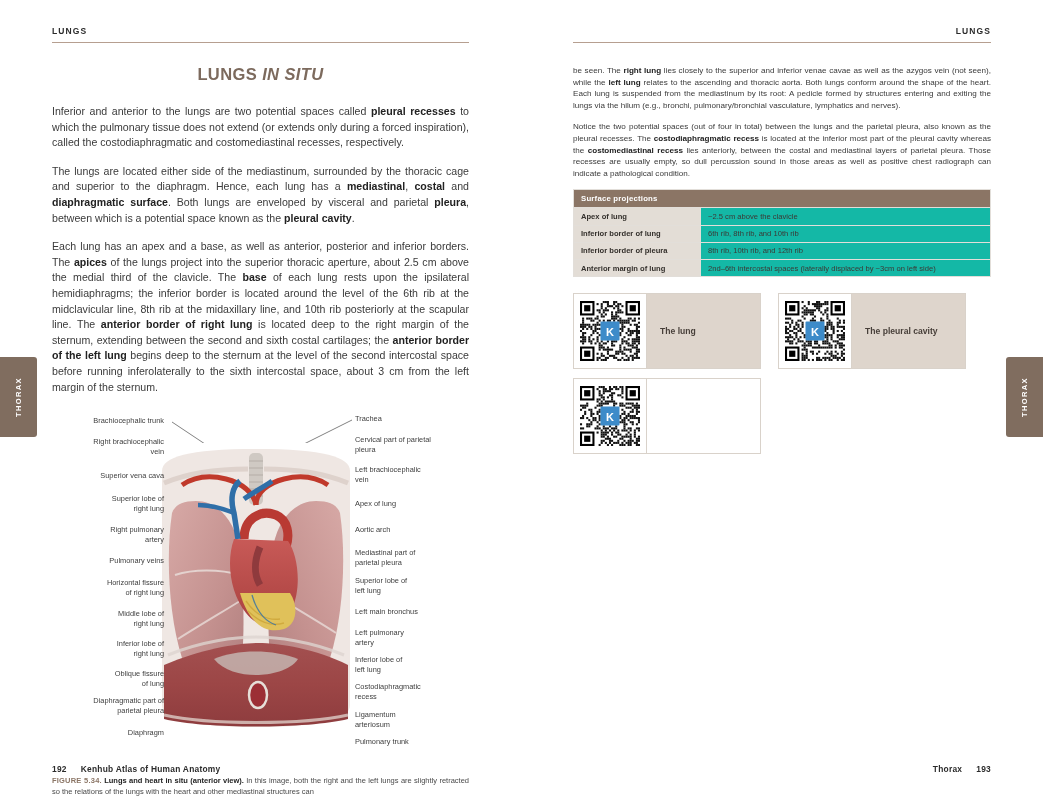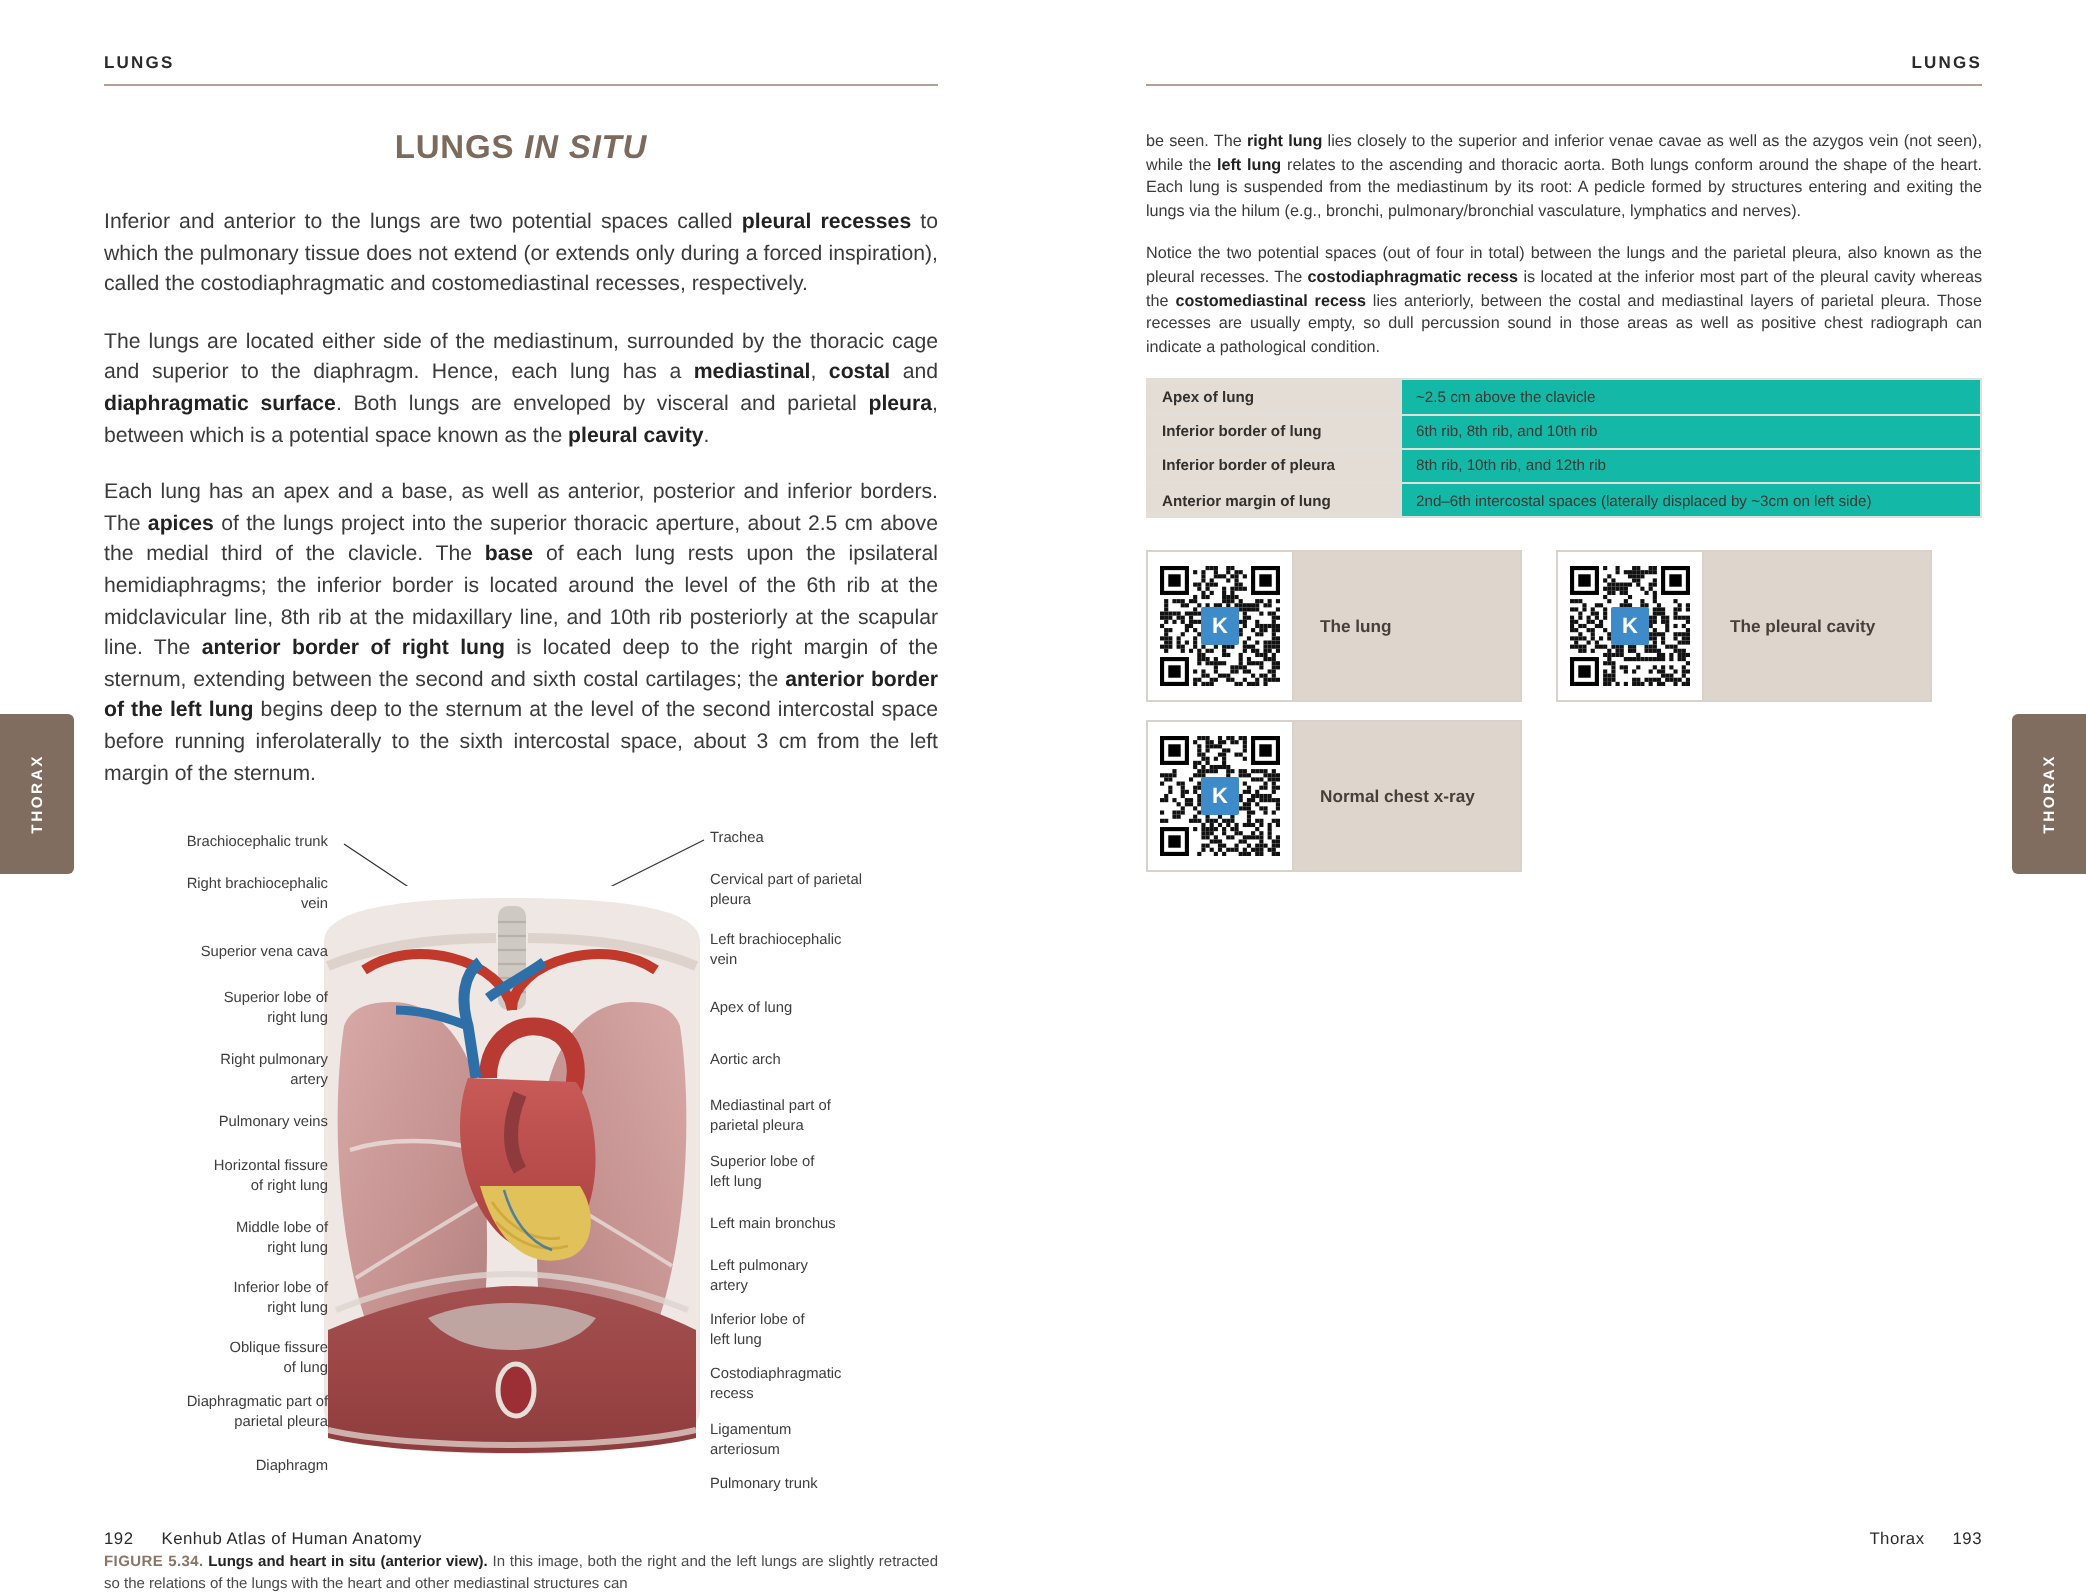--- a/index.html
+++ b/index.html
@@ -93,21 +93,21 @@
 
   .lbl{
     position:absolute;font-size:7.4px;line-height:9.4px;color:#3d3d3d;
     white-space:pre-line;
   }
   .lbl.l{text-align:right;}
   .lbl.r{text-align:left;}
 
   
   .footer{
-    position:absolute;bottom:24px;font-size:8.4px;font-weight:normal;
+    position:absolute;bottom:24px;font-size:8.4px;font-weight:bold;
     color:#2b2b2b;letter-spacing:.25px;
   }
   .footer-left{left:52px;}
   .footer-right{right:52px;}
   .footer .pg{display:inline-block;}
   .footer-left .nm{margin-left:14px;}
   .footer-right .pg{margin-left:14px;}
 
   
   .tab{
@@ -315,20 +315,23 @@
     <div class="runhead right">LUNGS</div>
     <div class="runhead-rule"></div>
 
     <div class="body-col small">
       <p>be seen. The <b>right lung</b> lies closely to the superior and inferior venae cavae as well as the azygos vein (not seen), while the <b>left lung</b> relates to the ascending and thoracic aorta. Both lungs conform around the shape of the heart. Each lung is suspended from the mediastinum by its root: A pedicle formed by structures entering and exiting the lungs via the hilum (e.g., bronchi, pulmonary/bronchial vasculature, lymphatics and nerves).</p>
       <p>Notice the two potential spaces (out of four in total) between the lungs and the parietal pleura, also known as the pleural recesses. The <b>costodiaphragmatic recess</b> is located at the inferior most part of the pleural cavity whereas the <b>costomediastinal recess</b> lies anteriorly, between the costal and mediastinal layers of parietal pleura. Those recesses are usually empty, so dull percussion sound in those areas as well as positive chest radiograph can indicate a pathological condition.</p>
     </div>
 
     <table class="sp-table">
       <tbody>
+        <tr class="hdr">
+          <td colspan="2">Surface projections</td>
+        </tr>
         <tr>
           <td class="k">Apex of lung</td>
           <td class="v">~2.5 cm above the clavicle</td>
         </tr>
         <tr>
           <td class="k">Inferior border of lung</td>
           <td class="v">6th rib, 8th rib, and 10th rib</td>
         </tr>
         <tr>
           <td class="k">Inferior border of pleura</td>
@@ -1208,21 +1211,20 @@
                 <rect x="45.51724137931035" y="0" width="14.482758620689657" height="14.482758620689657" fill="#000"></rect>
                 <rect x="47.58620689655173" y="2.0689655172413794" width="10.344827586206897" height="10.344827586206897" fill="#fff"></rect>
                 <rect x="49.65517241379311" y="4.137931034482759" width="6.206896551724139" height="6.206896551724139" fill="#000"></rect>
                 <rect x="0" y="45.51724137931035" width="14.482758620689657" height="14.482758620689657" fill="#000"></rect>
                 <rect x="2.0689655172413794" y="47.58620689655173" width="10.344827586206897" height="10.344827586206897" fill="#fff"></rect>
                 <rect x="4.137931034482759" y="49.65517241379311" width="6.206896551724139" height="6.206896551724139" fill="#000"></rect>
               </svg>
             <div class="klogo">K</div>
           </div>
         </div>
-        <div class="card-label">Normal chest x-ray</div>
       </div>
     </div>
 
     <div class="footer footer-right">
       <span>Thorax</span><span class="pg">193</span>
     </div>
   </div>
 
   <div class="gutter"></div>
 

